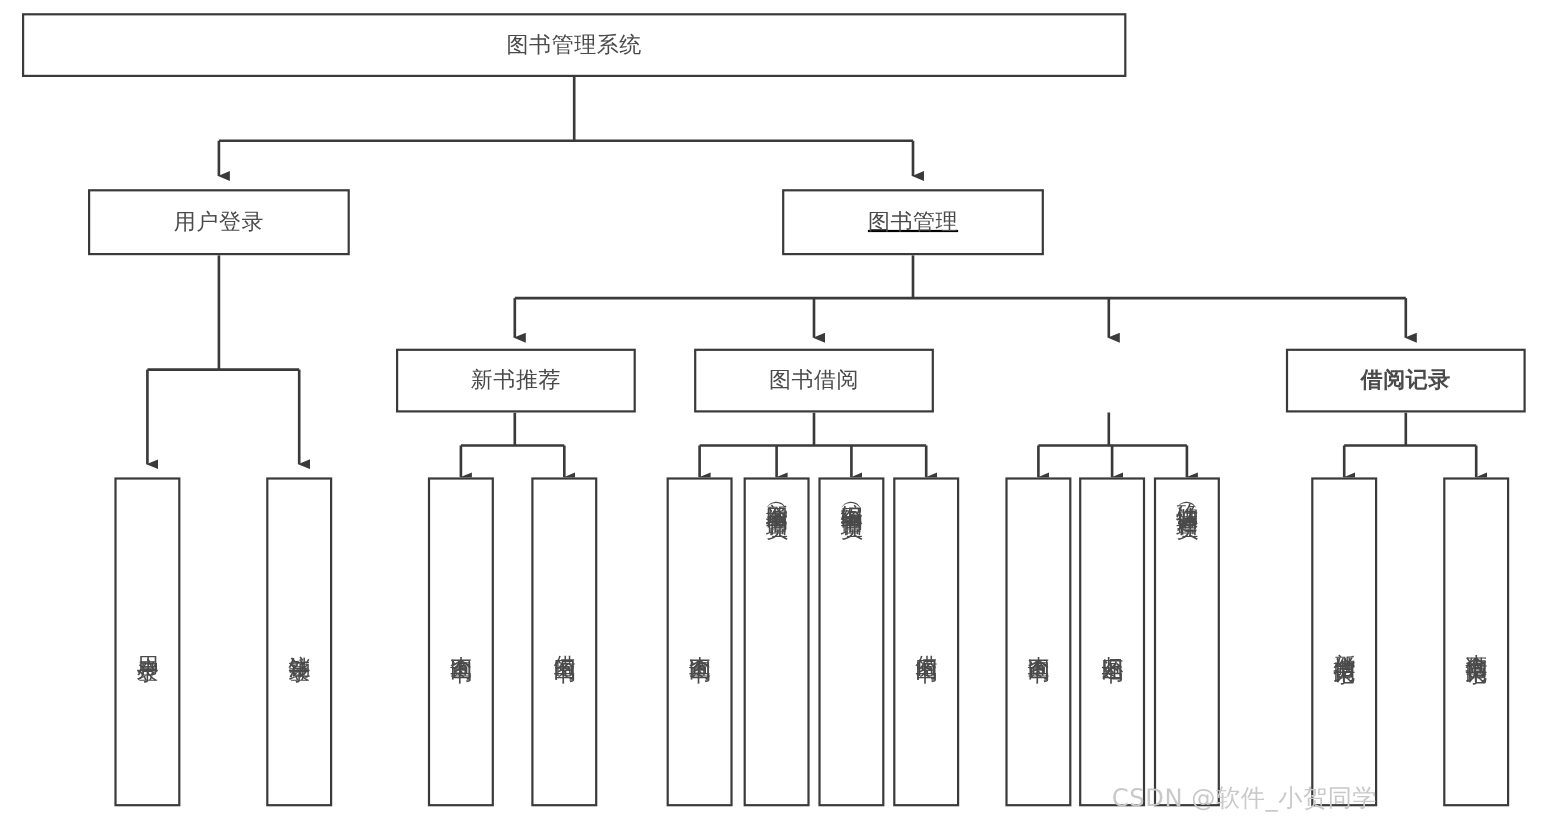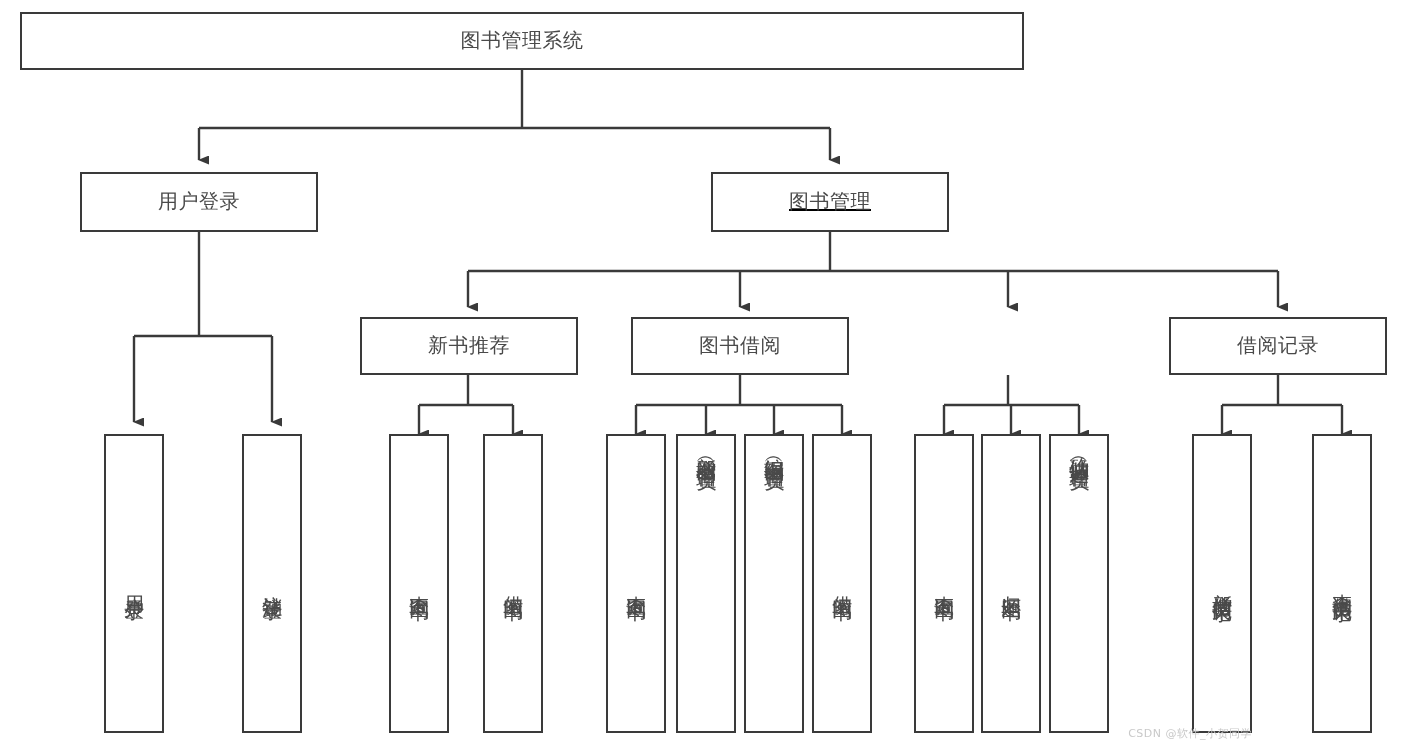--- a/index.html
+++ b/index.html
@@ -57,21 +57,21 @@
   }
   .node-box.vertical.centered {
     align-items: center;
     padding-top: 0;
   }
   .watermark {
     position: absolute;
     right: 8px;
     bottom: 6px;
     color: #c9c9c9;
-    font-size: 11px;
+    font-size: 22px;
     letter-spacing: 0.5px;
     user-select: none;
     white-space: nowrap;
   }
 </style>
 </head>
 <body>
 
 <div id="diagram-root">
 
@@ -135,21 +135,21 @@
   <div class="node-box" style="left:711px; top:172px; width:238px; height:60px;text-decoration:underline;">
     <span class="node-label">图书管理</span>
   </div>
 
   <div class="node-box" style="left:360px; top:317px; width:218px; height:58px;align-items:center;">
     <span class="node-label">新书推荐</span>
   </div>
   <div class="node-box" style="left:631px; top:317px; width:218px; height:58px;">
     <span class="node-label">图书借阅</span>
   </div>
-  <div class="node-box" style="left:1169px; top:317px; width:218px; height:58px;">
+  <div class="node-box" style="left:1169px; top:317px; width:218px; height:58px;font-weight:bold;">
     <span class="node-label">借阅记录</span>
   </div>
 
   <div class="node-box vertical centered" style="left:104px; top:434px; width:60px; height:299px;">
     <span class="node-label">用户登录</span>
   </div>
   <div class="node-box vertical centered" style="left:242px; top:434px; width:60px; height:299px;">
     <span class="node-label">注销登录</span>
   </div>
 

